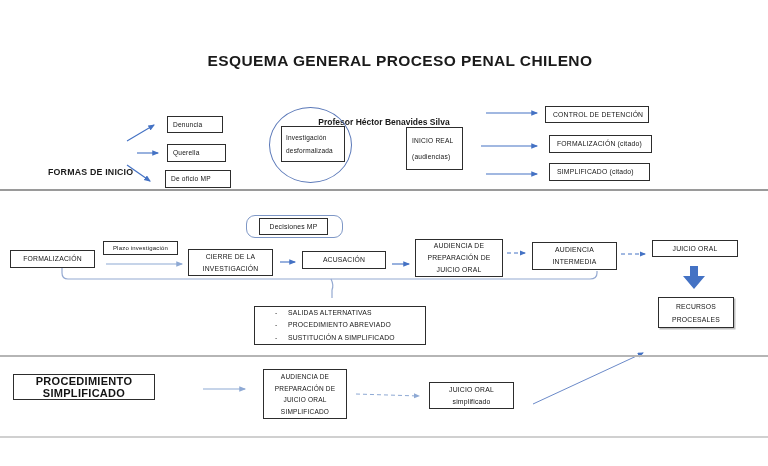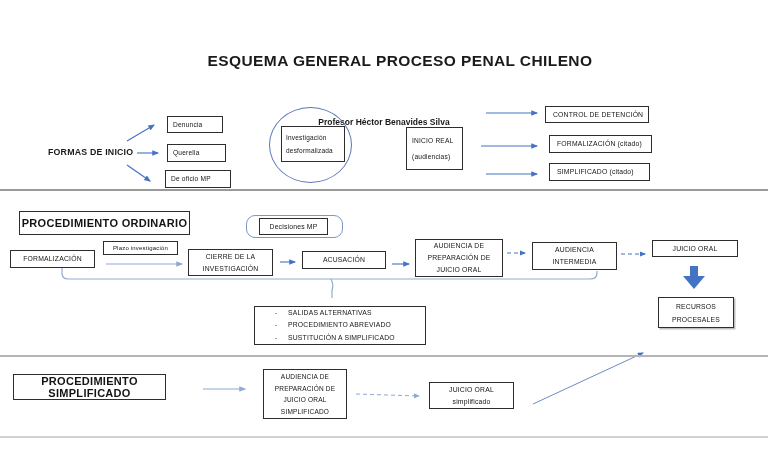--- a/index.html
+++ b/index.html
@@ -11,21 +11,21 @@
   .box {
     position:absolute; box-sizing:border-box; background:#fff;
     border:1.3px solid #2d2d2d; font-size:6.8px; color:#141414;
     white-space:pre-line; display:flex; align-items:center; justify-content:center;
     text-align:center; line-height:12px; letter-spacing:0.2px;
   }
   .box.left { justify-content:flex-start; text-align:left; }
   .bold-box { border-width:1.8px; font-weight:bold; font-size:11px; letter-spacing:0.3px; }
   .title { font-weight:bold; font-size:15.5px; text-align:center; letter-spacing:0.4px; }
   .subtitle { font-weight:bold; font-size:8.5px; text-align:center; }
-  .side-label { font-weight:bold; font-size:8.8px; letter-spacing:0.2px; }
+  .side-label { font-weight:bold; font-size:8.8px; letter-spacing:0.2px;margin-top:20px; }
   .divider { position:absolute; left:0; width:768px; height:2px; }
   .circle { border:1.5px solid #5a78b8; border-radius:50%; background:transparent; }
   .rounded-frame { border:1.3px solid #7e97c6; border-radius:9px; background:#fff; }
   .alt-item { position:relative; padding-left:15px; font-size:6.8px; line-height:12.5px; letter-spacing:0.2px; }
   .alt-item::before { content:"-"; position:absolute; left:2px; }
   svg .st-blue   { stroke:var(--arrow-blue); }
   svg .st-light  { stroke:var(--arrow-light); }
   svg .fill-blue { fill:var(--arrow-blue); }
 </style>
 </head>
@@ -82,21 +82,20 @@
 
   <div class="box left" style="left:406px;top:127px;width:57px;height:43px;padding-left:5px;font-size:6.6px;line-height:16px;">INICIO REAL
 (audiencias)</div>
 
   <div class="box left" style="left:545px;top:106px;width:104px;height:17px;padding-left:7px;">CONTROL DE DETENCIÓN</div>
   <div class="box left" style="left:549px;top:135px;width:103px;height:18px;padding-left:7px;">FORMALIZACIÓN (citado)</div>
   <div class="box left" style="left:549px;top:163px;width:101px;height:18px;padding-left:7px;">SIMPLIFICADO (citado)</div>
 
   <div class="divider" style="top:189px;background:#9a9a9a;"></div>
 
-  <div class="box bold-box" style="left:19px;top:211px;width:171px;height:24px;">PROCEDIMIENTO ORDINARIO</div>
 
   <div class="abs rounded-frame" style="left:246px;top:215px;width:97px;height:23px;"></div>
   <div class="box" style="left:259px;top:218px;width:69px;height:17px;">Decisiones MP</div>
 
   <div class="box" style="left:10px;top:250px;width:85px;height:18px;">FORMALIZACIÓN</div>
   <div class="box" style="left:103px;top:241px;width:75px;height:14px;font-size:6px;">Plazo investigación</div>
   <div class="box" style="left:188px;top:249px;width:85px;height:27px;">CIERRE DE LA
 INVESTIGACIÓN</div>
   <div class="box" style="left:302px;top:251px;width:84px;height:18px;">ACUSACIÓN</div>
   <div class="box" style="left:415px;top:239px;width:88px;height:38px;">AUDIENCIA DE
@@ -110,21 +109,21 @@
 PROCESALES</div>
 
   <div class="box" style="left:254px;top:306px;width:172px;height:39px;flex-direction:column;align-items:flex-start;justify-content:center;padding-left:18px;">
     <div class="alt-item">SALIDAS ALTERNATIVAS</div>
     <div class="alt-item">PROCEDIMIENTO ABREVIADO</div>
     <div class="alt-item">SUSTITUCIÓN A SIMPLIFICADO</div>
   </div>
 
   <div class="divider" style="top:355px;background:#b5b5b5;"></div>
 
-  <div class="box bold-box" style="left:13px;top:374px;width:153px;height:26px;">PROCEDIMIENTO SIMPLIFICADO</div>
+  <div class="box bold-box" style="left:13px;top:374px;width:142px;height:26px;">PROCEDIMIENTO SIMPLIFICADO</div>
   <div class="box" style="left:263px;top:369px;width:84px;height:50px;font-size:6.5px;line-height:11.5px;">AUDIENCIA DE
 PREPARACIÓN DE
 JUICIO ORAL
 SIMPLIFICADO</div>
   <div class="box" style="left:429px;top:382px;width:85px;height:27px;">JUICIO ORAL
 simplificado</div>
 
   <div class="divider" style="top:436px;background:#d0d0d0;"></div>
 
 </div>

